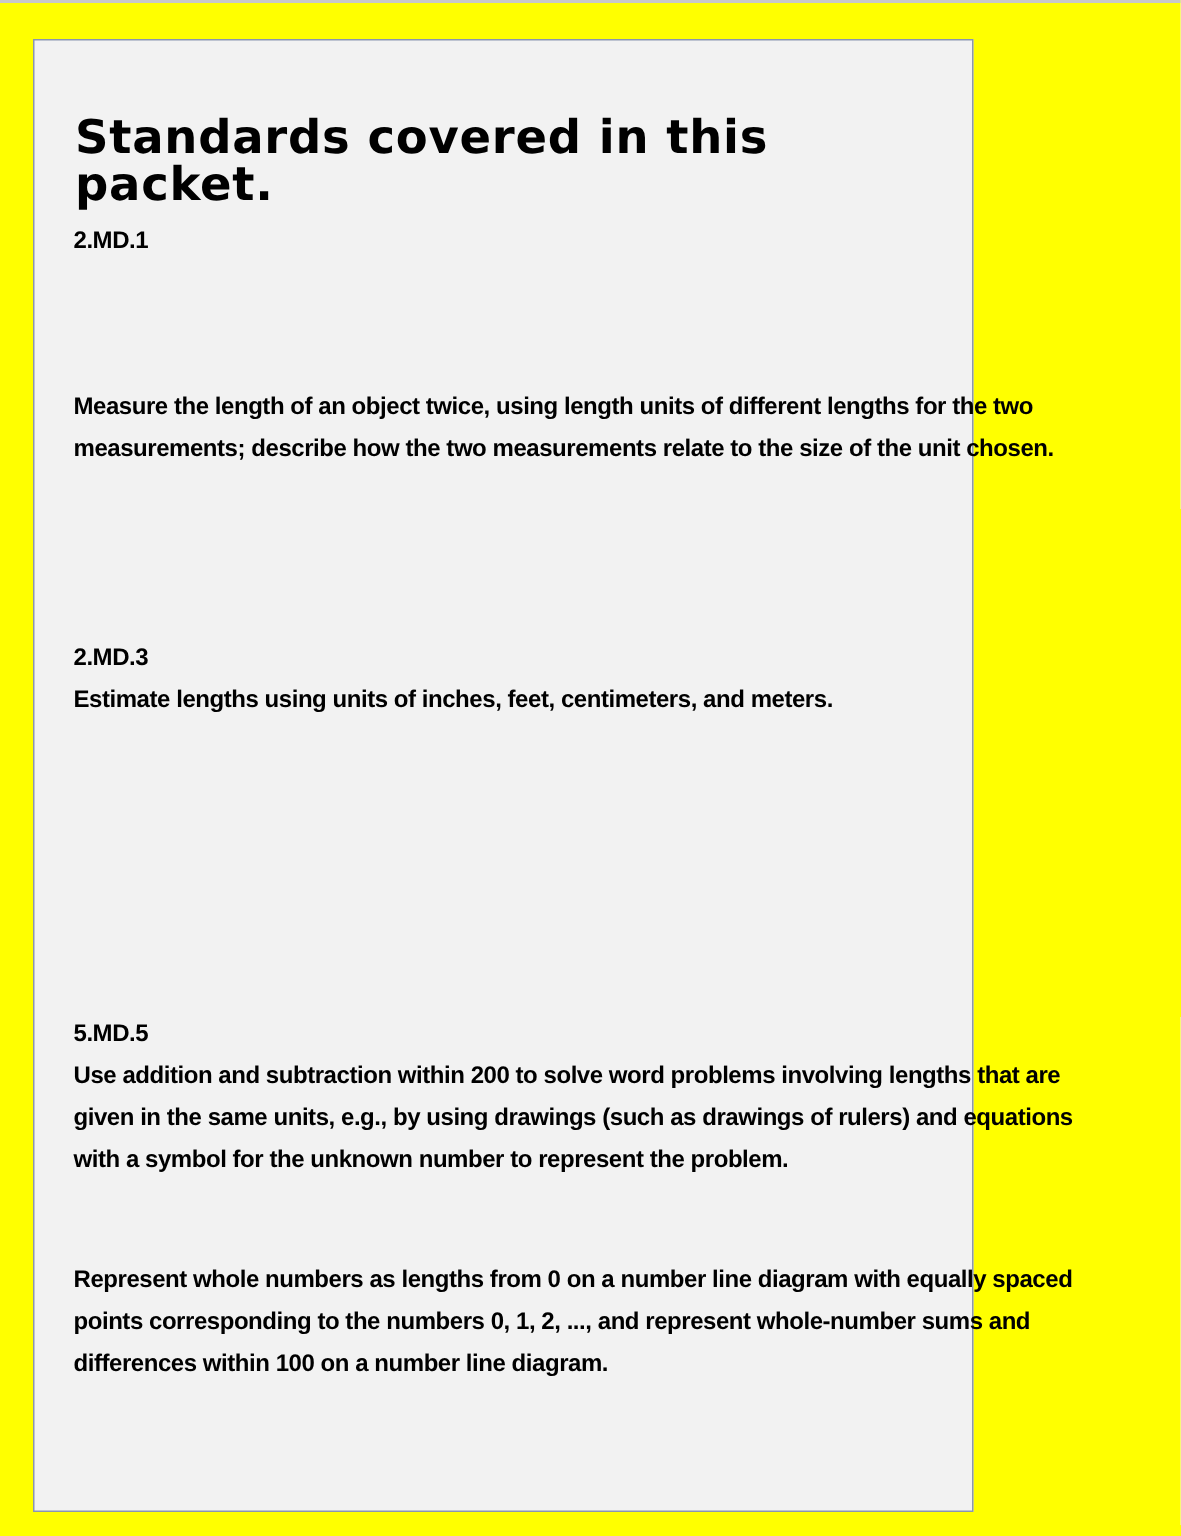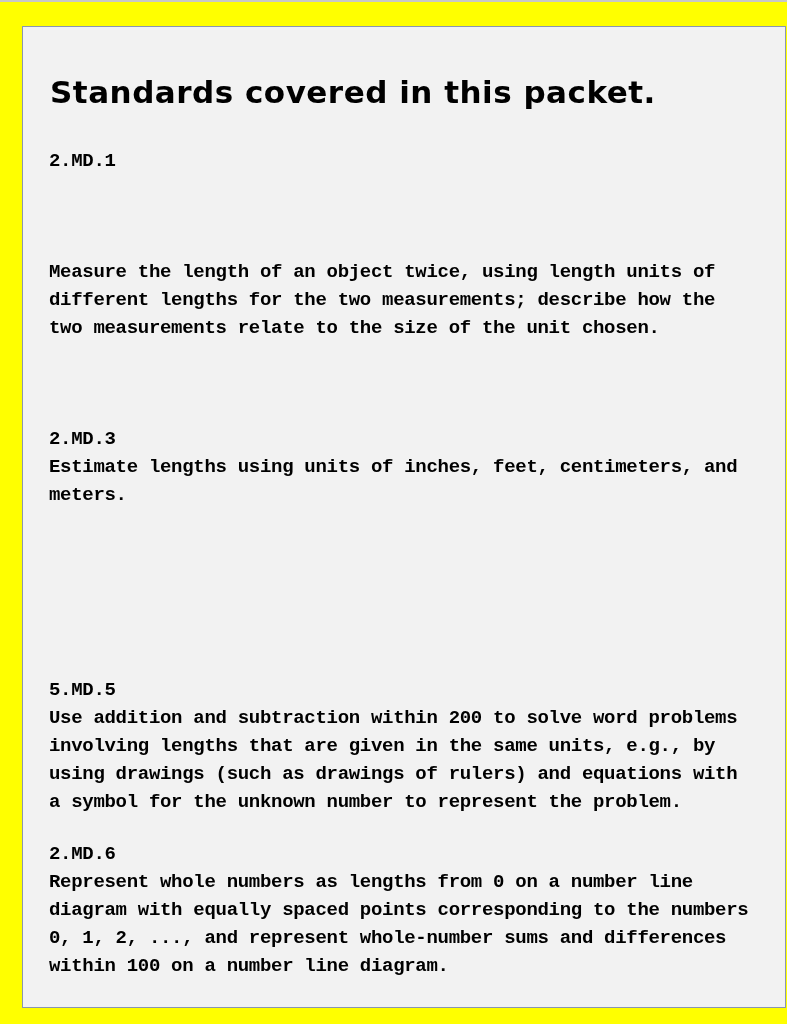--- a/index.html
+++ b/index.html
@@ -17,21 +17,21 @@
     .top-edge {
       position: absolute;
       left: 0; top: 0;
       width: 787px; height: 2px;
       background: #c8c8c8;
     }
     .panel {
       position: absolute;
       left: 22px;
       top: 26px;
-      width: 764px;
+      width: 627px;
       height: 982px;
       background: #f2f2f2;
       border: 1px solid #8a96b0;
       box-sizing: border-box;
     }
     .title {
       position: absolute;
       left: 27px;
       top: 50px;
       margin: 0;
@@ -40,23 +40,23 @@
       font-size: 31px;
       letter-spacing: 0.5px;
       color: #000;
       line-height: 1;
     }
     .standard {
       position: absolute;
       left: 26px;
       width: 700px;
       color: #000;
-      font-family: Liberation Mono, monospace;
+      font-family: Liberation Sans, sans-serif;
       font-weight: bold;
-      font-size: 19px;
+      font-size: 16px;
       line-height: 28px;
       letter-spacing: -0.3px;
     }
     .std-code, .std-text {
       display: block;
       margin: 0;
     }
   </style>
 </head>
 <body>
@@ -81,16 +81,15 @@
 
   <div class="standard" style="top:510px;">
   </div>
 
   <div class="standard" style="top:649px;">
     <span class="std-code">5.MD.5</span>
     <span class="std-text">Use addition and subtraction within 200 to solve word problems involving lengths that are given in the same units, e.g., by using drawings (such as drawings of rulers) and equations with a symbol for the unknown number to represent the problem.</span>
   </div>
 
   <div class="standard" style="top:813px;">
-    <span class="std-code">2.MD.6</span>
     <span class="std-text">Represent whole numbers as lengths from 0 on a number line diagram with equally spaced points corresponding to the numbers 0, 1, 2, ..., and represent whole-number sums and differences within 100 on a number line diagram.</span>
   </div>
 </div>
 
 </body></html>

